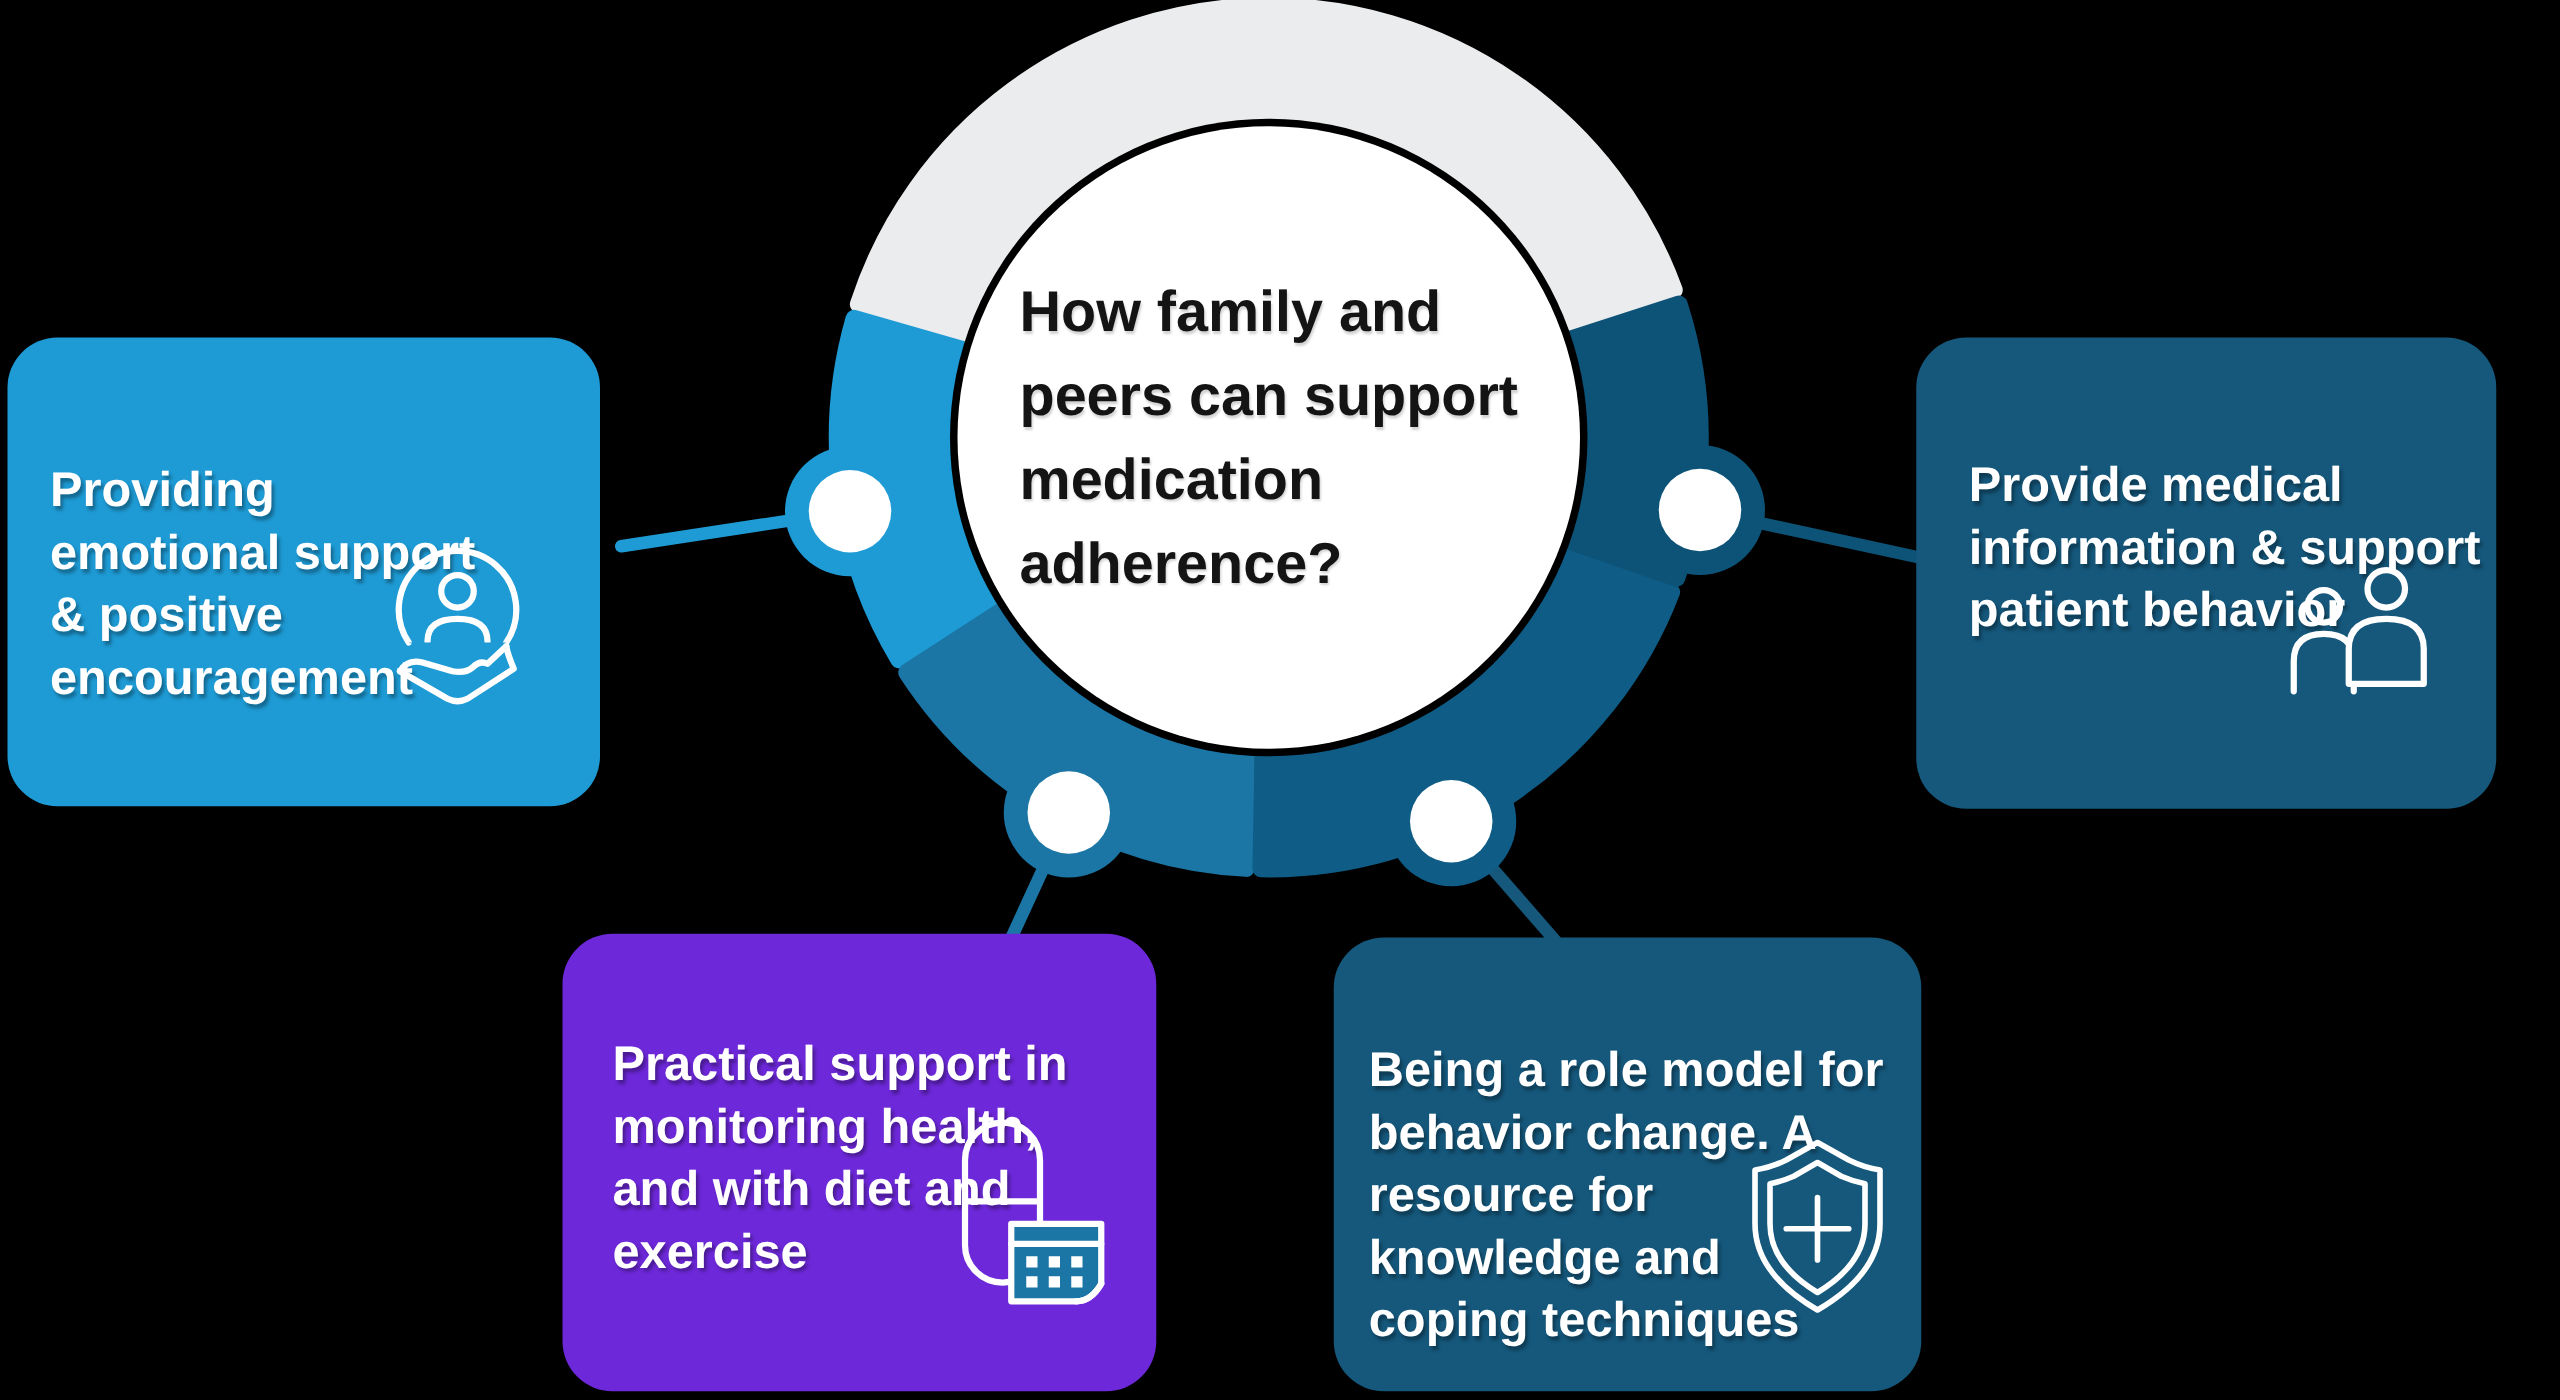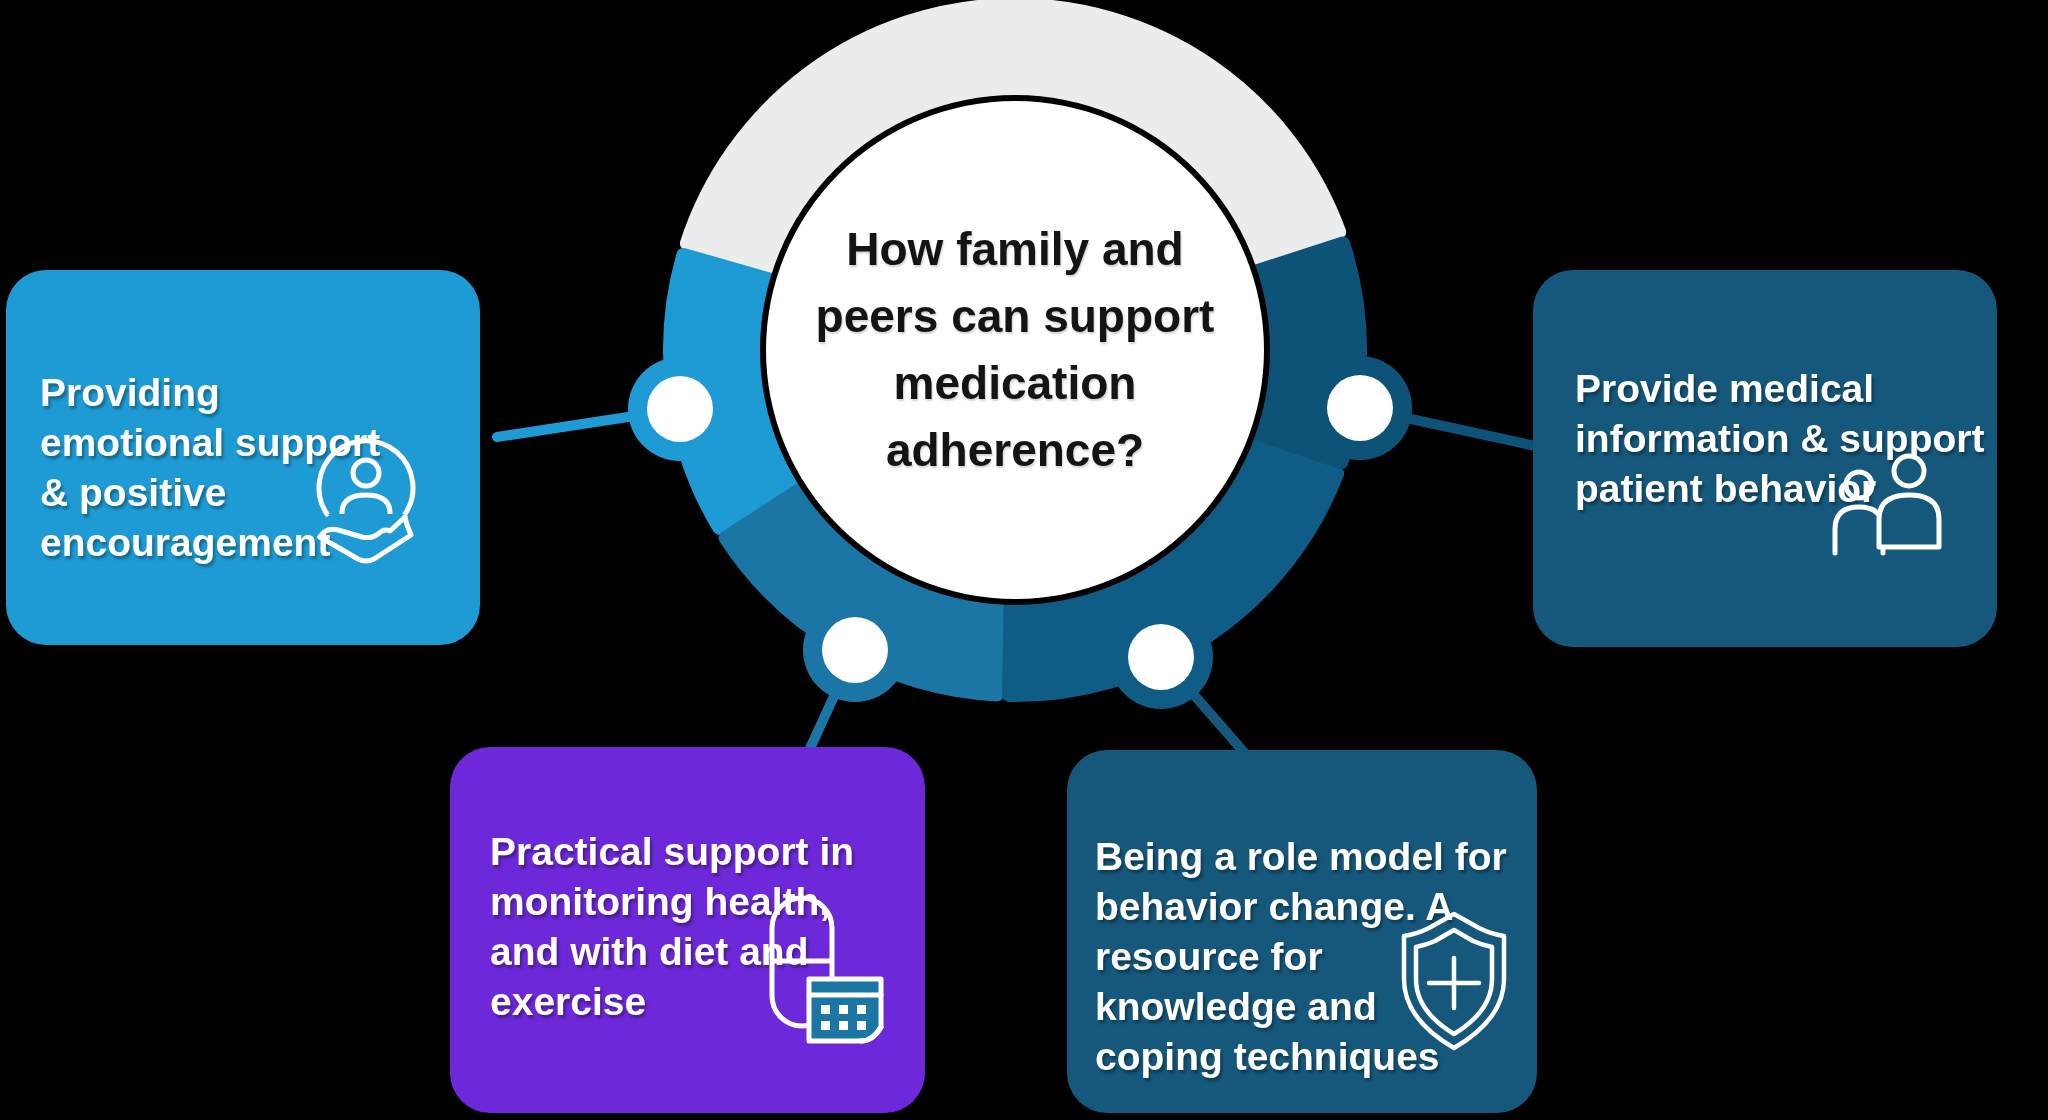--- a/index.html
+++ b/index.html
@@ -3,21 +3,21 @@
 <meta charset="utf-8">
 <style>
   html,body{margin:0;padding:0;background:#000;}
   .stage{
     position:relative;width:2048px;height:1120px;background:#000;overflow:hidden;
     font-family:"Liberation Sans", sans-serif;
   }
   .stage svg.ring{position:absolute;left:0;top:0;}
   .center-text{
     position:absolute;left:755px;top:212px;width:520px;height:276px;
-    display:flex;align-items:center;justify-content:center;text-align:center;
+    display:flex;align-items:center;justify-content:center;
     font-size:46px;line-height:67px;font-weight:700;color:#141414;
     white-space:pre-line;text-shadow:1px 2px 2px rgba(0,0,0,0.18);
   }
   .box{
     position:absolute;border-radius:40px;color:#fff;font-weight:700;
     font-size:39px;line-height:50px;white-space:pre-line;
     text-shadow:2px 3px 3px rgba(0,0,0,0.35);
     box-sizing:border-box;
   }
   .box .icon{position:absolute;}

